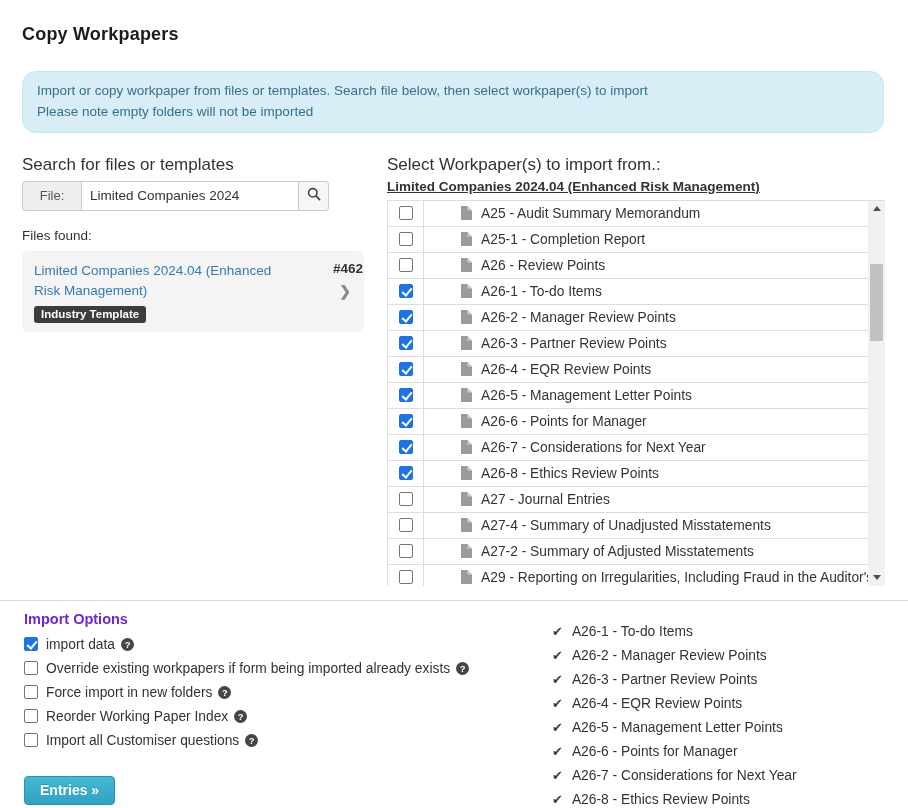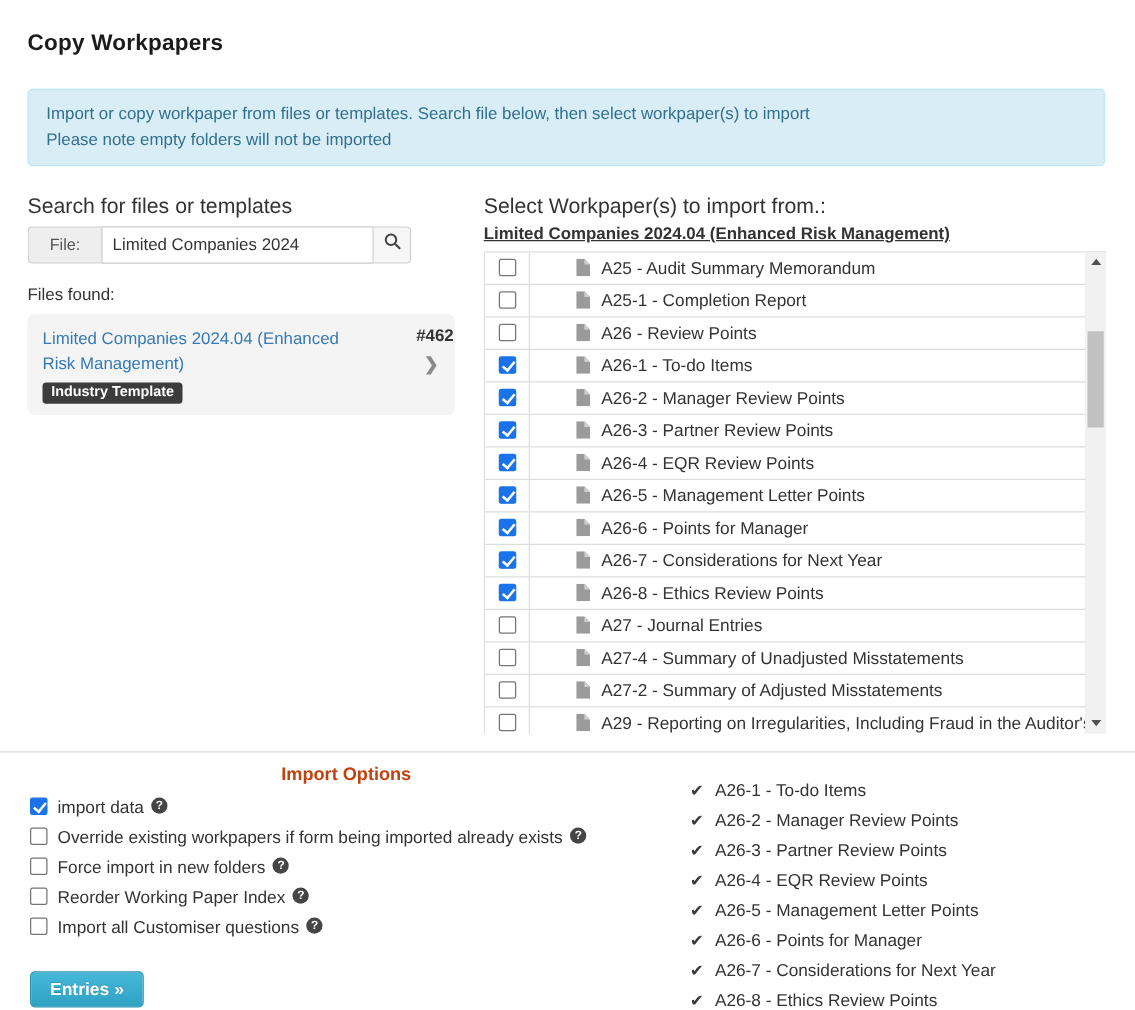--- a/index.html
+++ b/index.html
@@ -4,21 +4,21 @@
 <style>
   * { box-sizing: border-box; margin: 0; padding: 0; }
   html, body { background: #fff; }
   body { font-family: "Liberation Sans", sans-serif; color: #333; }
   .page { position: relative; width: 908px; height: 808px; background: #fff; overflow: hidden; }
 
   .title { margin: 24px 0 0 22px; font-size: 18px; font-weight: bold; color: #1b1b1b; letter-spacing: .2px; }
 
   .alert {
     margin: 26px 24px 0 22px;
-    background: #d9edf7; border: 1px solid #bce8f1; border-radius: 4px;
+    background: #d9edf7; border: 1px solid #bce8f1; border-radius: 14px;
     color: #31708f; font-size: 13.5px; line-height: 1.55;
     padding: 9px 14px;
   }
 
   .columns { display: flex; margin: 22px 0 0 22px; }
   .left-col { width: 344px; flex: none; }
   .right-col { flex: none; width: 498px; margin-left: 21px; }
 
   .field-label { font-size: 17px; color: #333; margin-bottom: 6px; }
 
@@ -72,23 +72,23 @@
   .sb-arrow.up { top: 0; }
   .sb-arrow.down { bottom: 0; }
   .tri-up { width: 0; height: 0; border-left: 4px solid transparent; border-right: 4px solid transparent; border-bottom: 5px solid #505050; }
   .tri-down { width: 0; height: 0; border-left: 4px solid transparent; border-right: 4px solid transparent; border-top: 5px solid #505050; }
   .sb-thumb { position: absolute; left: 2px; width: 13px; top: 63px; height: 77px; background: #c1c1c1; cursor: pointer; }
 
   .divider { border: none; border-top: 1px solid #ddd; margin: 14px 0 0 0; width: 100%; }
 
   .bottom { display: flex; margin-top: 10px; }
   .options-col { width: 530px; flex: none; padding-left: 24px; }
-  .options-heading { font-size: 14.5px; font-weight: bold; color: #c2410c; text-align: center; }
+  .options-heading { font-size: 14.5px; font-weight: bold; color: #6d28d9; }
   .options-list { margin-top: 10px; }
-  .option-row { display: flex; align-items: flex-start; margin-bottom: 9px; height: 15px; }
+  .option-row { display: flex; align-items: center; margin-bottom: 9px; height: 15px; }
   .option-label { font-size: 13.8px; color: #333; margin-left: 8px; }
   .help-icon {
     width: 13px; height: 13px; border-radius: 50%; background: #454545; color: #fff;
     font-size: 9.5px; font-weight: bold; display: inline-flex; align-items: center; justify-content: center;
     margin-left: 6px; flex: none; cursor: pointer;
   }
   .import-btn {
     margin-top: 19px; display: inline-block;
     background: linear-gradient(#46b8d8, #2fa2c3); border: 1px solid #2691b0;
     border-radius: 4px; color: #fff; font-weight: bold; font-size: 14px;

